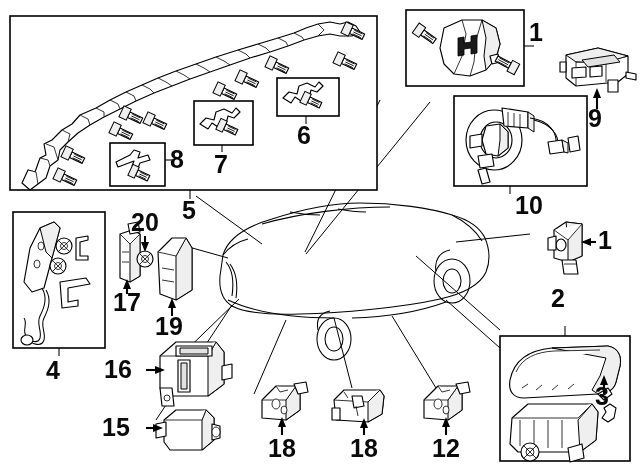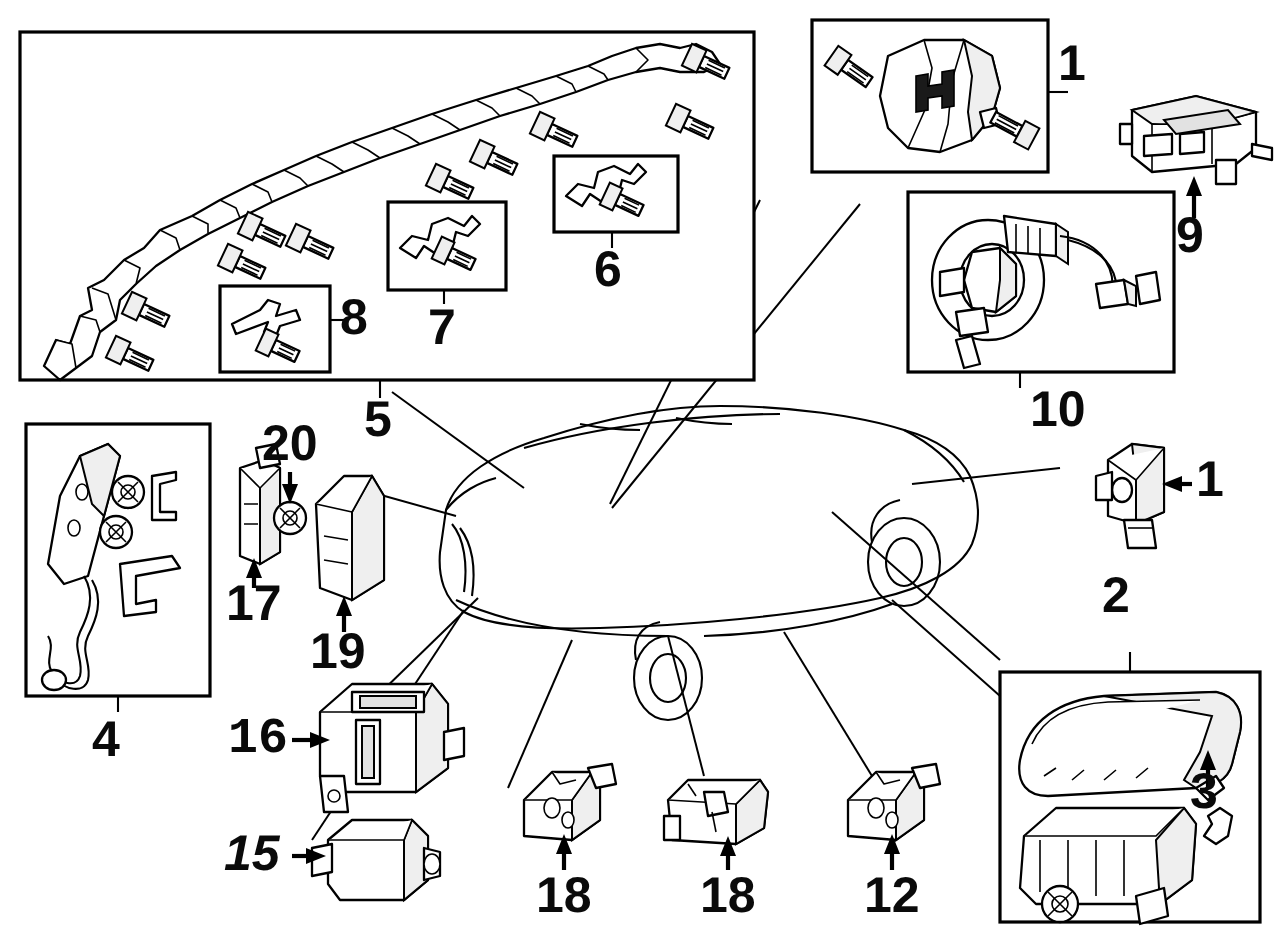--- a/index.html
+++ b/index.html
@@ -424,19 +424,19 @@
 <div class="callout" style="left:182px;top:198px;">5</div>
 <div class="callout" style="left:297px;top:123px;">6</div>
 <div class="callout" style="left:214px;top:152px;">7</div>
 <div class="callout" style="left:170px;top:147px;">8</div>
 <div class="callout" style="left:588px;top:106px;">9</div>
 <div class="callout" style="left:496px;top:193px;margin-left:19px;">10</div>
 <div class="callout" style="left:598px;top:228px;">1</div>
 <div class="callout" style="left:432px;top:436px;">12</div>
 <div class="callout" style="left:350px;top:436px;">18</div>
 <div class="callout" style="left:268px;top:436px;">18</div>
-<div class="callout" style="left:112px;top:415px;font-style:italic;">15</div>
-<div class="callout" style="left:114px;top:357px;font-family:Liberation Mono, monospace;">16</div>
+<div class="callout" style="left:102px;top:415px;">15</div>
+<div class="callout" style="left:104px;top:357px;">16</div>
 <div class="callout" style="left:113px;top:290px;">17</div>
 <div class="callout" style="left:131px;top:210px;">20</div>
 <div class="callout" style="left:155px;top:314px;">19</div>
 
 </div>
 
 </body></html>

